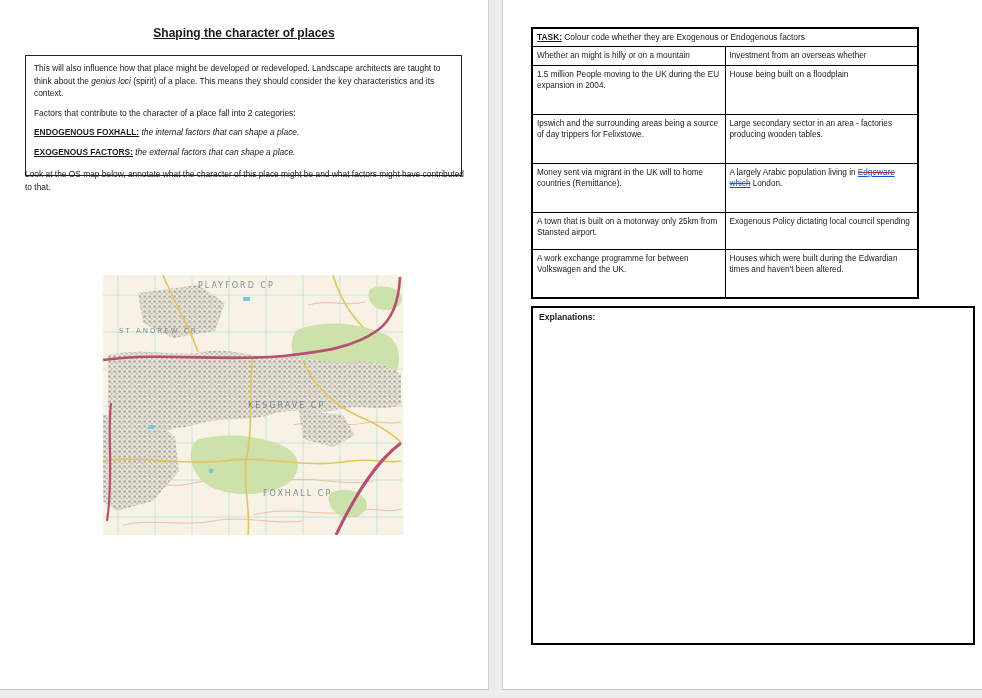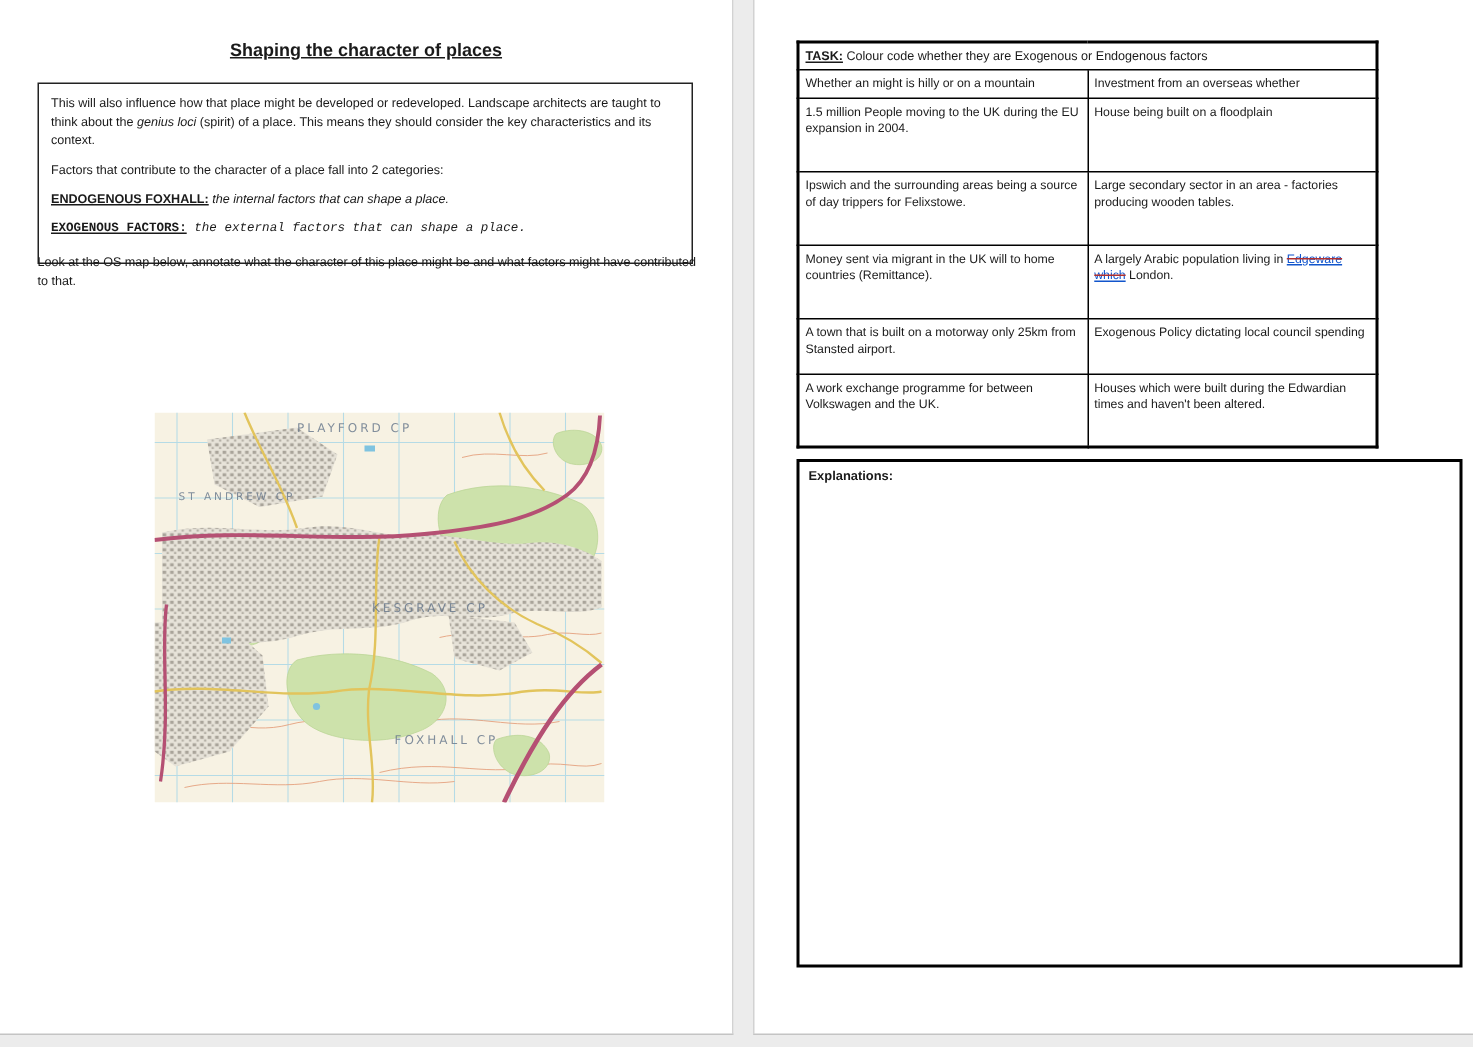--- a/index.html
+++ b/index.html
@@ -23,21 +23,21 @@
     position:absolute; left:0; top:26px; width:100%;
     text-align:center; font-size:12px; font-weight:bold;
     text-decoration:underline;
   }
   .intro-box {
     position:absolute; left:25px; top:55px; width:437px; height:121px;
     border:1px solid #222; padding:6px 8px;
     font-size:8.4px; line-height:1.5;
   }
   .intro-box p { margin-bottom:7px; }
-  .intro-box p:last-child { margin-bottom:0;font-family:Liberation Mono, monospace; }
+  .intro-box p:last-child { margin-bottom:0; }
   .lbl-bold-u { font-weight:bold; text-decoration:underline; }
   .it { font-style:italic; }
   .instruction {
     position:absolute; left:25px; top:168px; width:442px;
     font-size:8.4px; line-height:1.5;
   }
   .map-wrap {
     position:absolute; left:103px; top:275px; width:300px; height:260px;
   }
   .map-wrap svg { display:block; width:100%; height:100%; }

